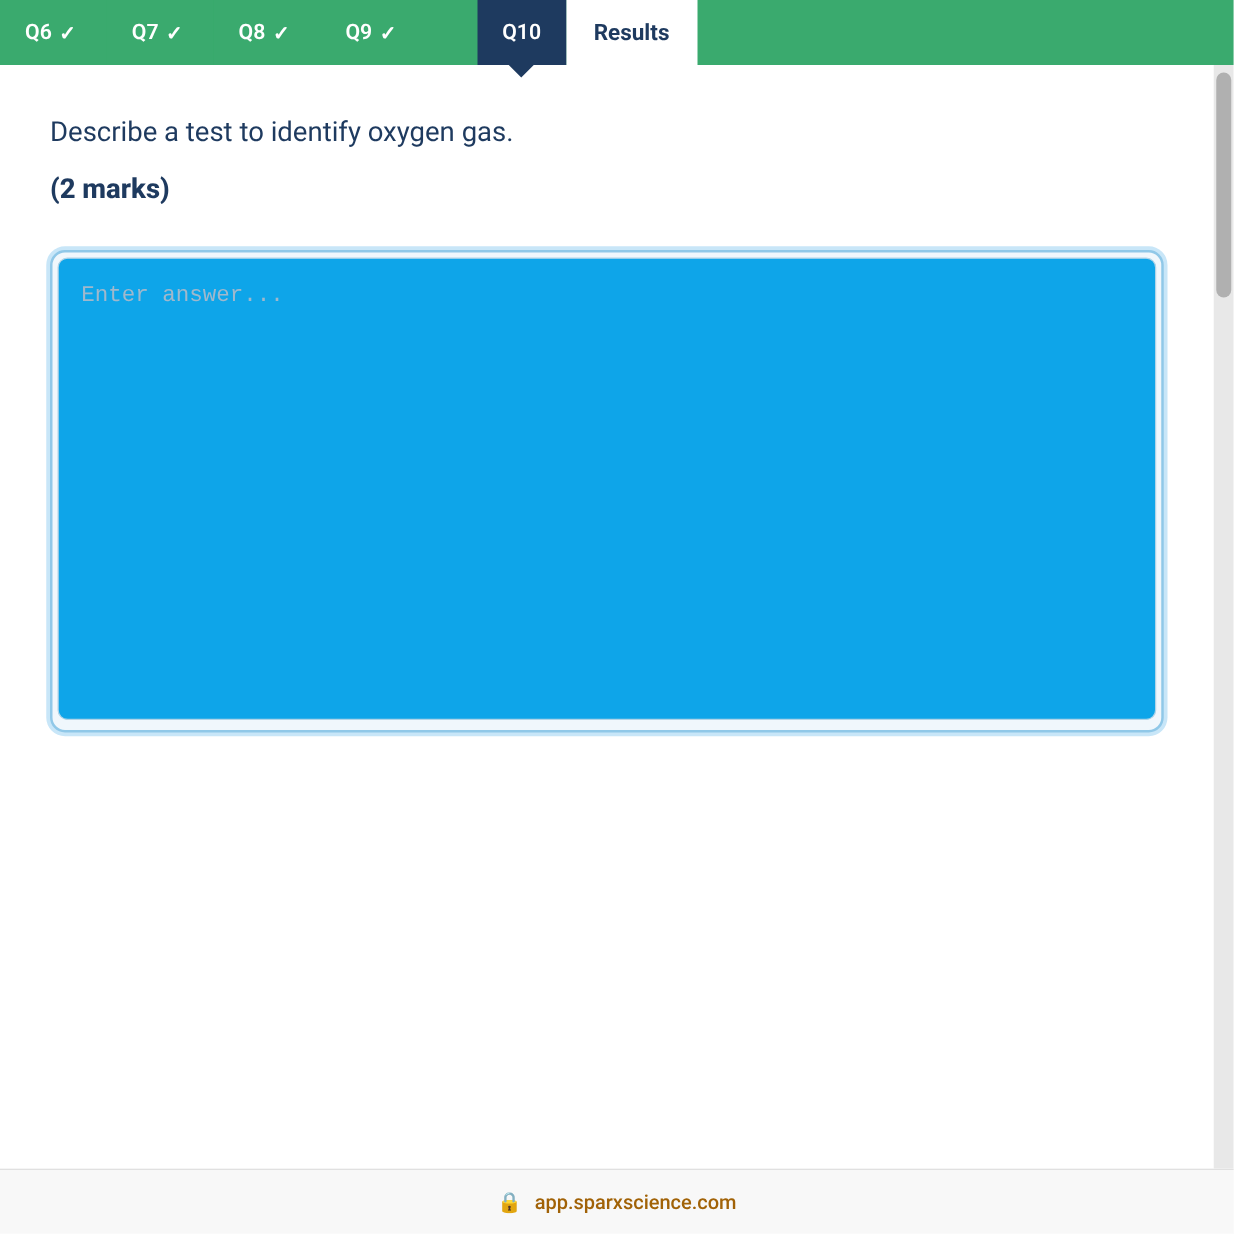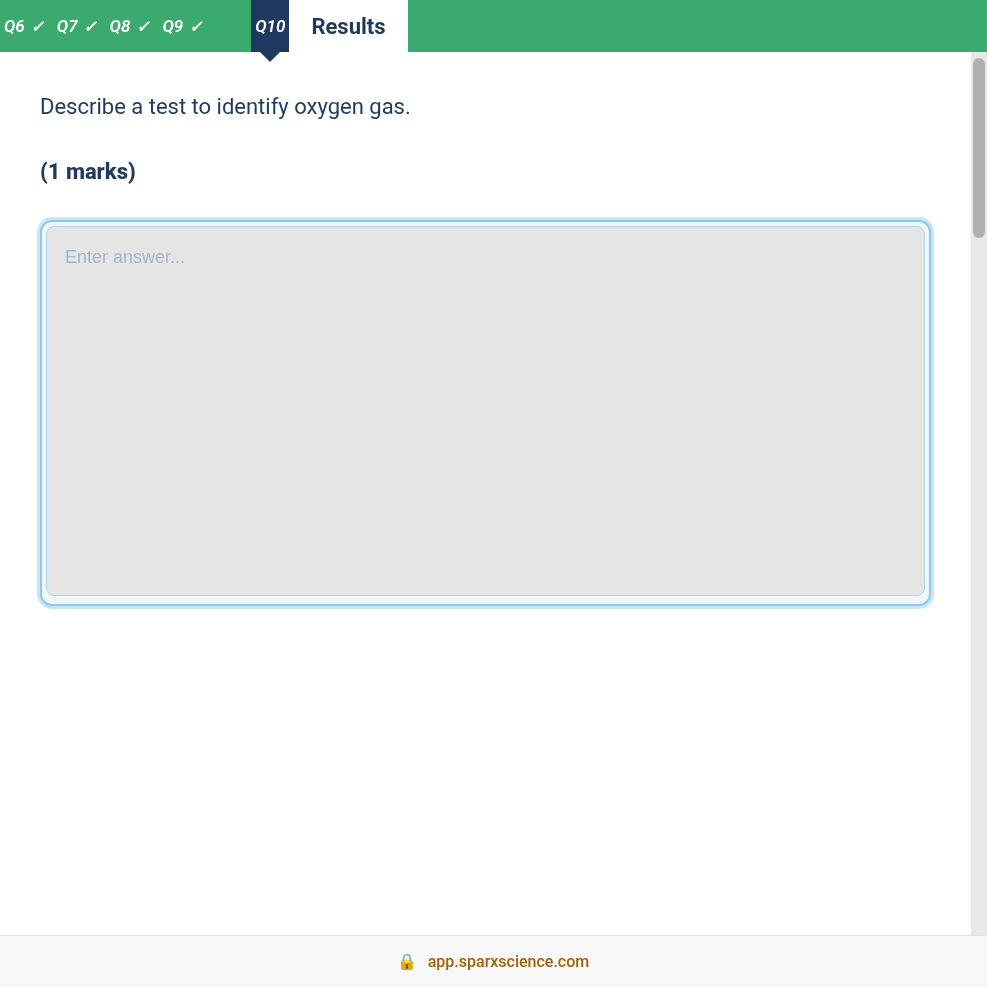--- a/index.html
+++ b/index.html
@@ -31,29 +31,28 @@
       background: #3aaa6e;
       height: 52px;
       flex-shrink: 0;
     }
 
     .tab-item {
       display: flex;
       align-items: center;
       justify-content: center;
       gap: 6px;
-      padding: 0 4px;
+      padding: 0 20px;
       color: #ffffff;
       font-size: 17px;
       font-weight: 600;
       cursor: pointer;
       background: #3aaa6e;
       border: none;
       position: relative;
-      font-style: italic;
     }
 
     .tab-item.active {
       background: #1e3a5f;
       color: #ffffff;
       margin-left: 40px;
     }
 
     .tab-item.active::after {
       content: '';
@@ -77,21 +76,21 @@
       color: #ffffff;
       font-size: 16px;
     }
 
     .tab-results {
       display: flex;
       align-items: center;
       justify-content: center;
       padding: 0 22px;
       color: #1e3a5f;
-      font-size: 22px;
+      font-size: 18px;
       font-weight: 700;
       background: #ffffff;
       cursor: pointer;
     }
 
     
     .content-area {
       display: flex;
       flex: 1;
       overflow: hidden;
@@ -119,21 +118,21 @@
       background: #b0b0b0;
       border-radius: 6px;
       margin-top: 4px;
     }
 
     
     .question-text {
       font-size: 22px;
       color: #1e3a5f;
       line-height: 1.4;
-      margin-bottom: 36px;
+      margin-bottom: 16px;
       font-weight: 400;
     }
 
     .marks-label {
       font-size: 22px;
       font-weight: 800;
       color: #1e3a5f;
       margin-bottom: 36px;
     }
 
@@ -147,24 +146,24 @@
     }
 
     .answer-textarea {
       width: 100%;
       height: 370px;
       border: 1px solid #b0d4e8;
       border-radius: 8px;
       padding: 20px 18px;
       font-size: 22px;
       color: #1e3a5f;
-      background: #e5e5e5;
+      background: #0ea5e9;
       resize: none;
       outline: none;
-      font-family: Liberation Sans, sans-serif;
+      font-family: Liberation Mono, monospace;
     }
 
     .answer-textarea::placeholder {
       color: #a0b8cc;
       font-size: 18px;
     }
 
     
     .footer-bar {
       height: 52px;
@@ -221,21 +220,21 @@
     <div class="tab-results">
       <span>Results</span>
     </div>
   </div>
 
   <div class="content-area">
     <div class="main-content">
 
       <p class="question-text">Describe a test to identify oxygen gas.</p>
 
-      <p class="marks-label">(1 marks)</p>
+      <p class="marks-label">(2 marks)</p>
 
       <div class="answer-textarea-wrapper">
         <textarea class="answer-textarea" placeholder="Enter answer..." style=""></textarea>
       </div>
 
       <div class="empty-space"></div>
 
     </div>
 
     <div class="scrollbar-track">

